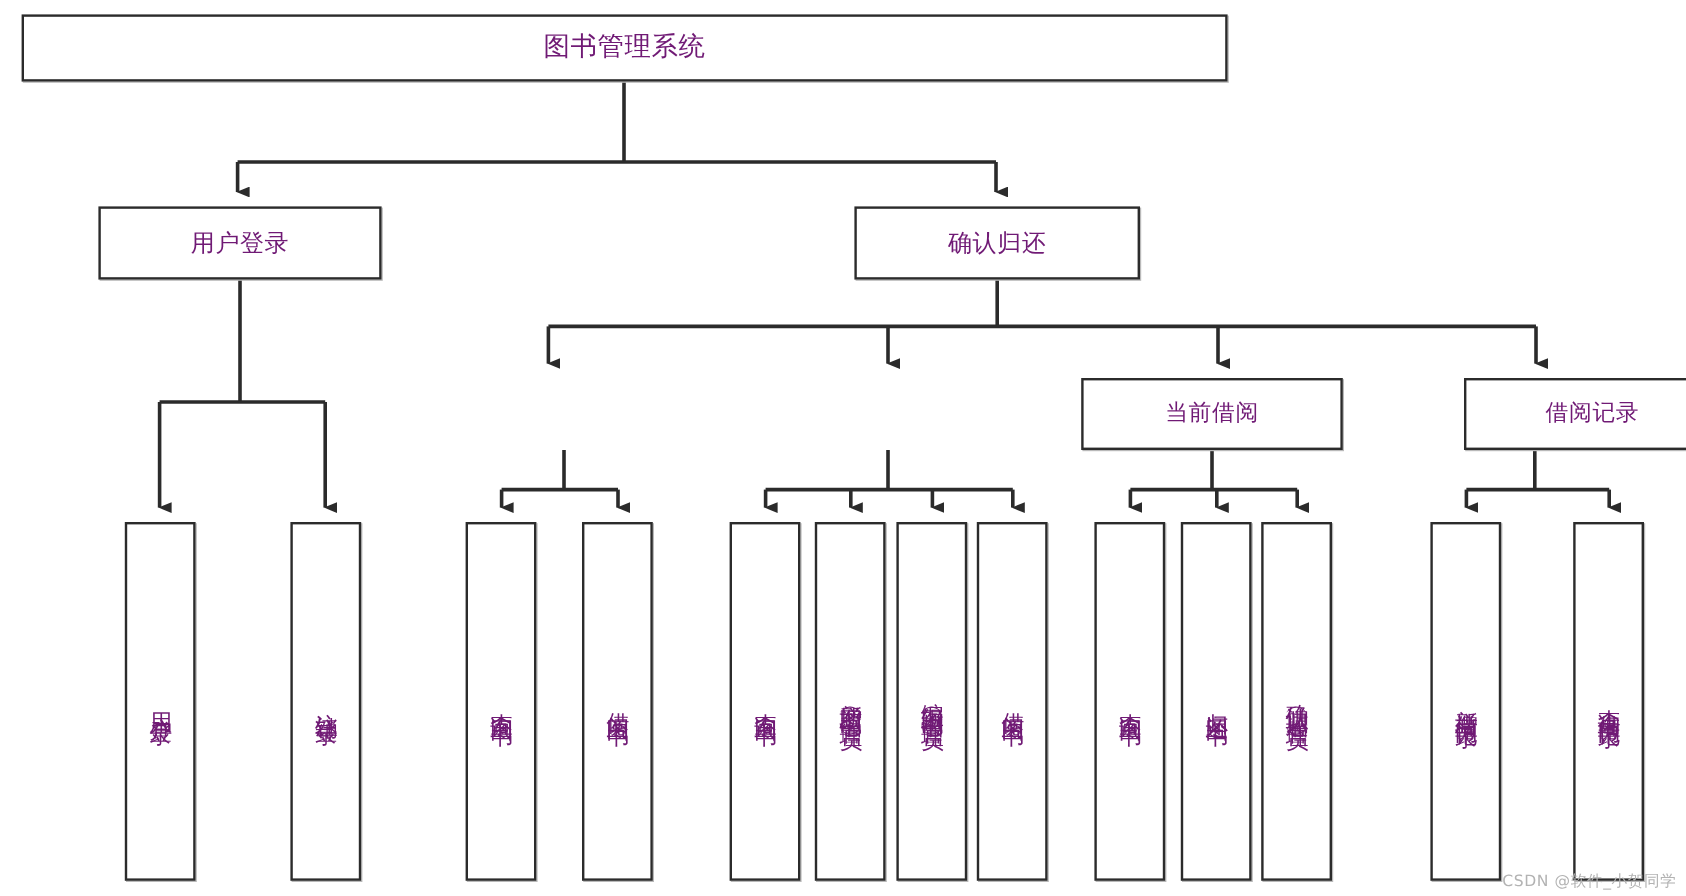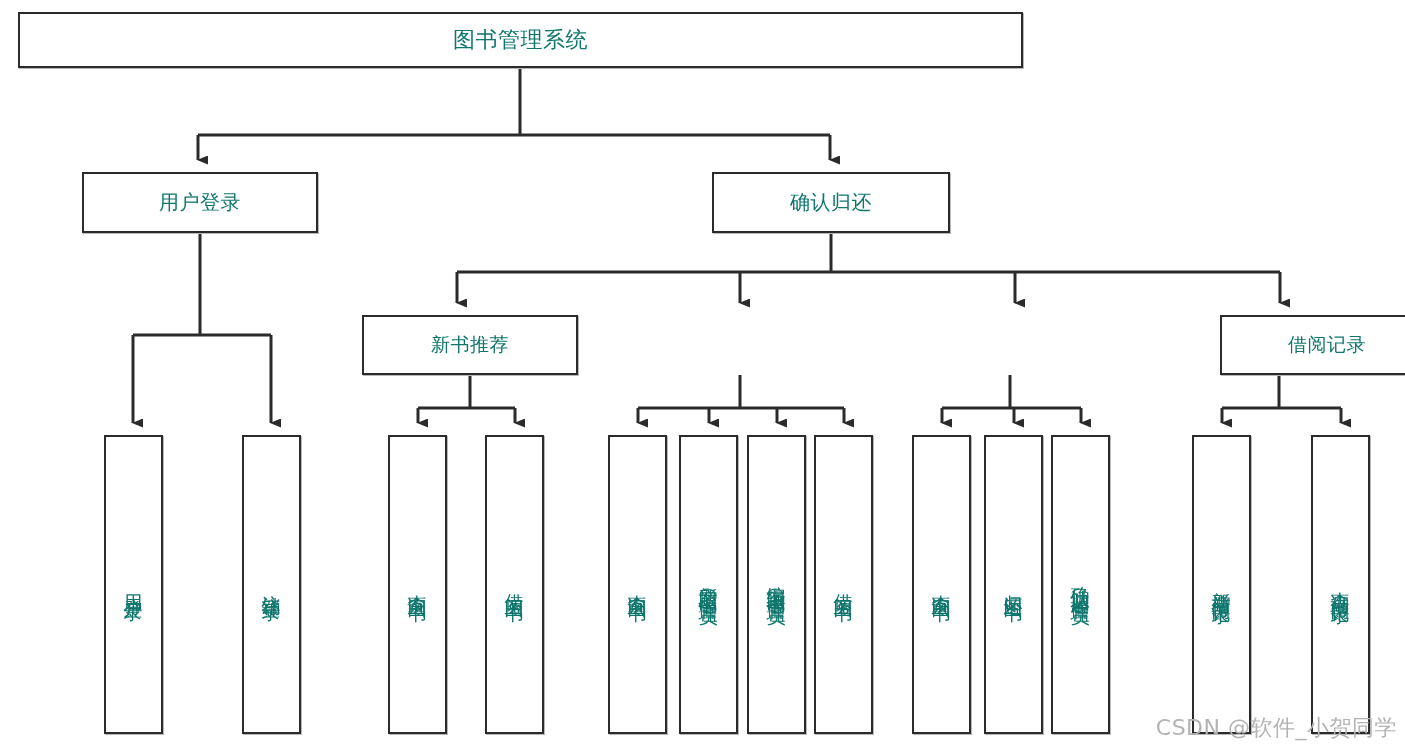--- a/index.html
+++ b/index.html
@@ -24,21 +24,21 @@
     pointer-events: none;
   }
   .node {
     position: absolute;
     box-sizing: border-box;
     border: 2px solid #2b2b2b;
     background: #ffffff;
     display: flex;
     align-items: center;
     justify-content: center;
-    color: #0f766e;
+    color: #701a75;
     box-shadow: 1px 1px 0 #b9b9b9;
   }
   .node-label {
     display: block;
     line-height: 1.12;
     letter-spacing: 0.5px;
     white-space: pre-line;
     text-align: center;
   }
   .level0 { font-size: 22px; }
@@ -50,21 +50,21 @@
   .leaf .node-label {
     writing-mode: vertical-rl;
     text-orientation: upright;
     letter-spacing: 3px;
     line-height: 1.0;
   }
   #watermark {
     position: absolute;
     right: 8px;
     bottom: 4px;
-    font-size: 22px;
+    font-size: 13px;
     color: #b3b3b3;
     letter-spacing: 0.5px;
     white-space: nowrap;
   }
 </style>
 </head>
 <body>
 
 <div id="canvas">
 
@@ -116,22 +116,22 @@
   </div>
 
   <div class="node level1" id="node-l1-0" style="left: 82px; top: 172px; width: 236px; height: 61px;">
     <span class="node-label">用户登录</span>
   </div>
 
   <div class="node level1" id="node-l1-1" style="left: 712px; top: 172px; width: 238px; height: 61px;">
     <span class="node-label">确认归还</span>
   </div>
 
-  <div class="node level2" id="node-l2-0" style="left: 362px; top: 315px; width: 216px; height: 60px;">
-    <span class="node-label">新书推荐</span>
+  <div class="node level2" id="node-l2-2" style="left: 901px; top: 315px; width: 218px; height: 60px;">
+    <span class="node-label">当前借阅</span>
   </div>
   <div class="node level2" id="node-l2-3" style="left: 1220px; top: 315px; width: 214px; height: 60px;">
     <span class="node-label">借阅记录</span>
   </div>
 
   <div class="node leaf" id="leaf-0" style="left: 104px; top: 435px; width: 59px; height: 299px;">
     <span class="node-label">用户登录</span>
   </div>
   <div class="node leaf" id="leaf-1" style="left: 242px; top: 435px; width: 59px; height: 299px;">
     <span class="node-label">注销登录</span>

